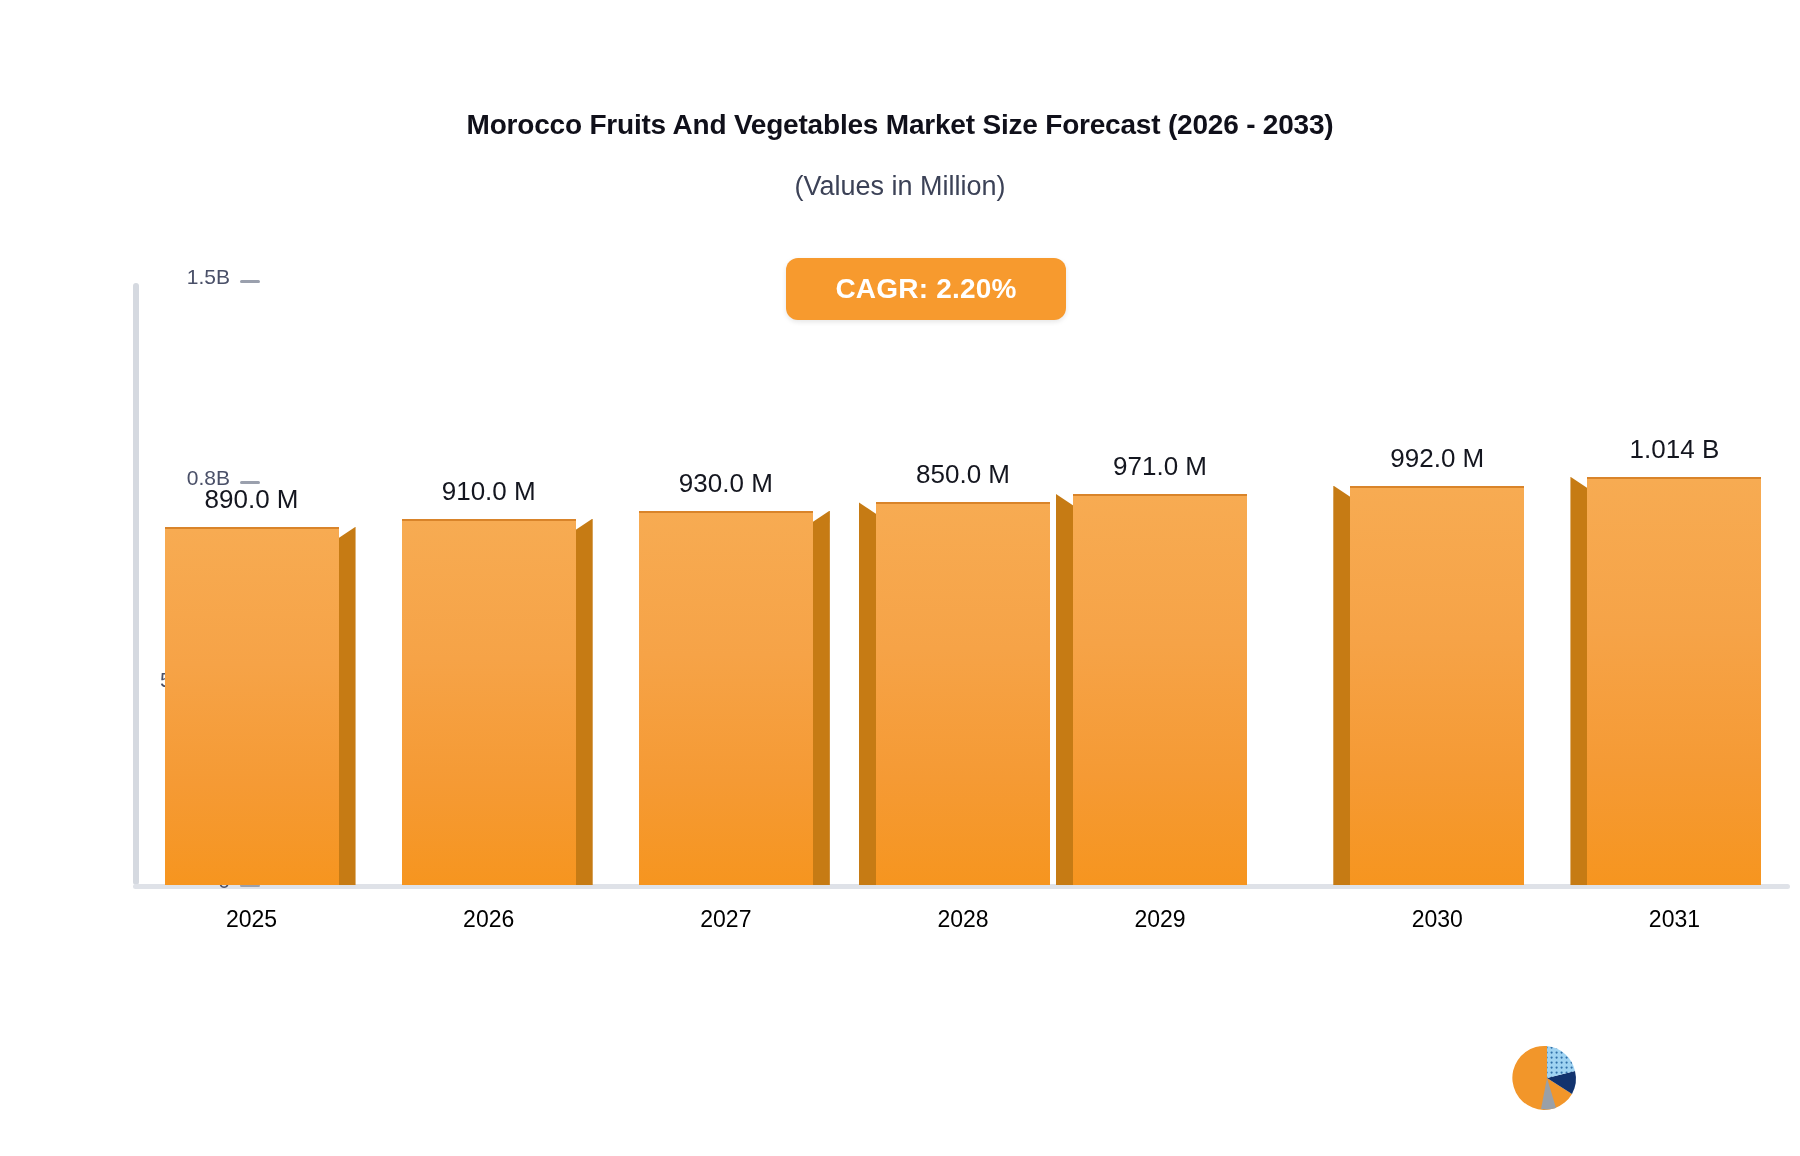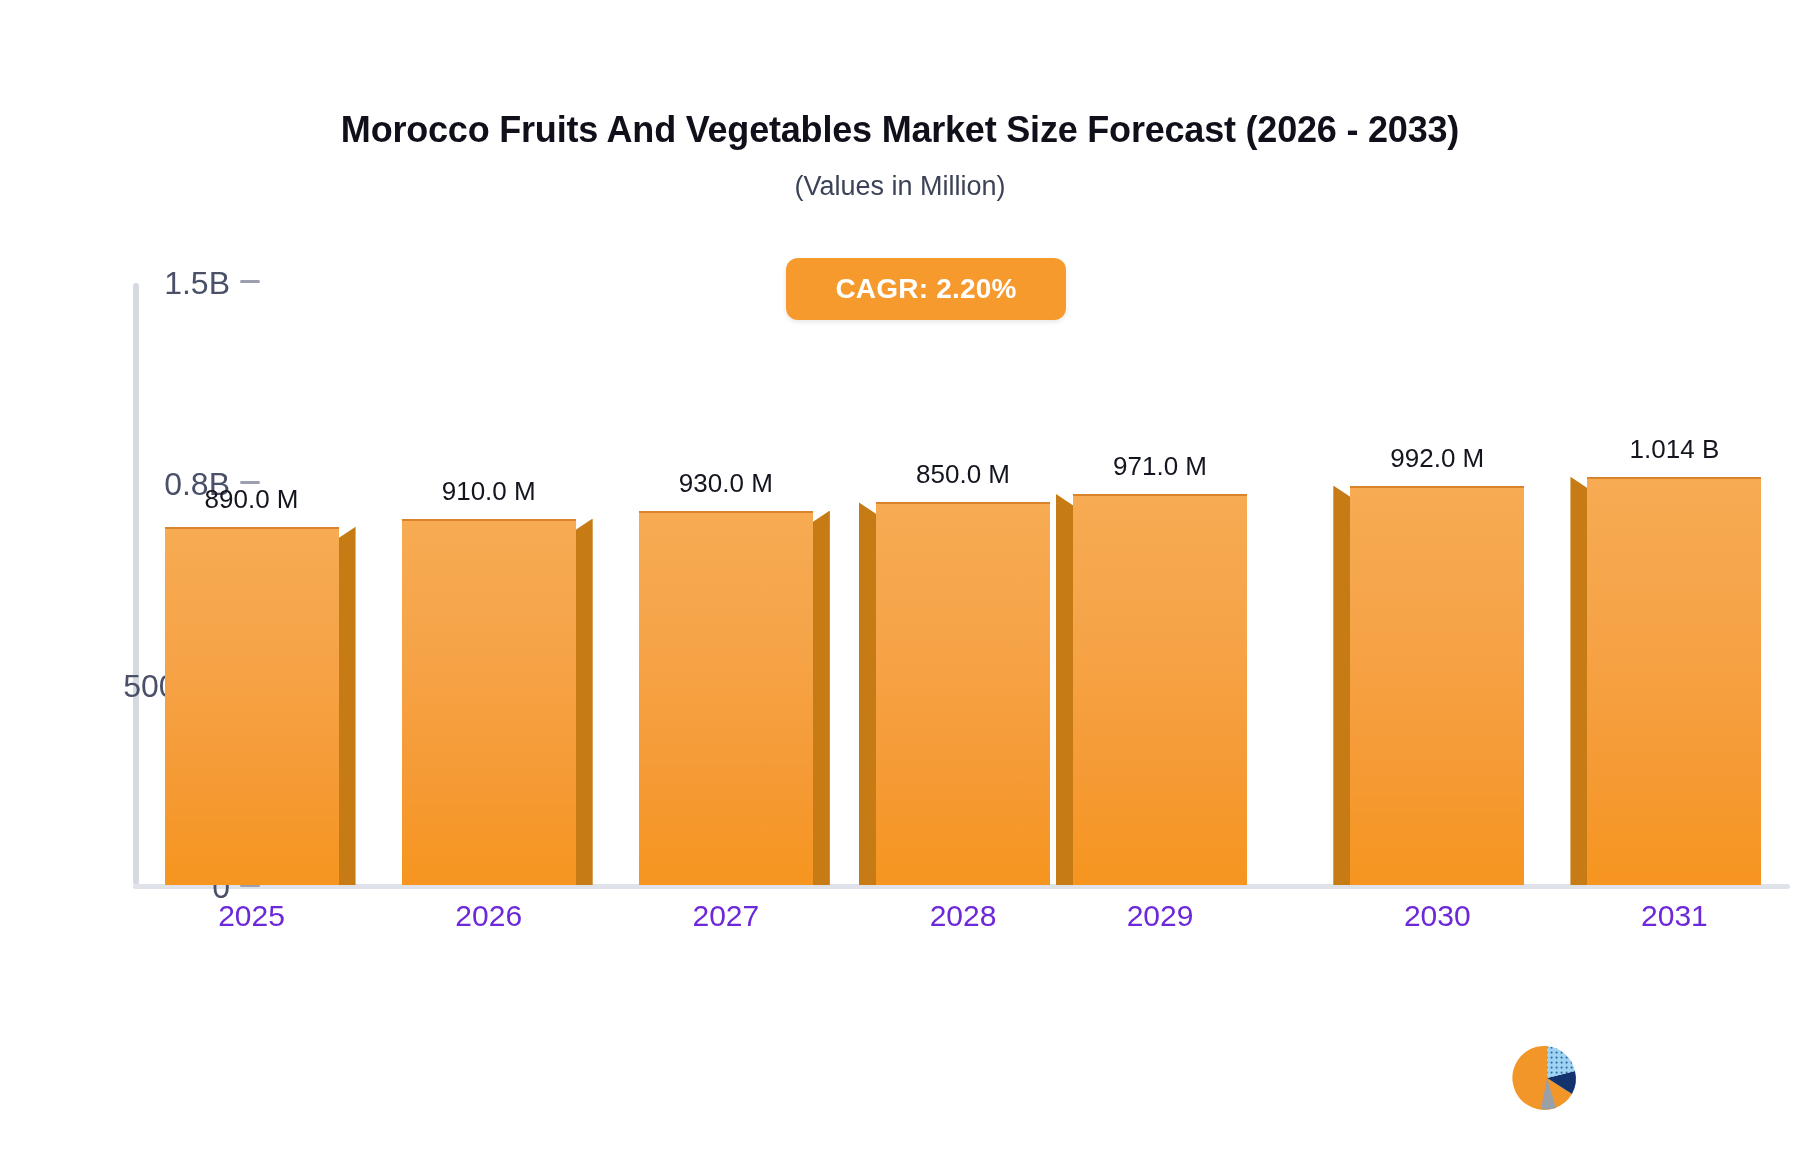--- a/index.html
+++ b/index.html
@@ -23,21 +23,21 @@
     background: #ffffff;
   }
 
   
   #chart-title {
     position: absolute;
     top: 110px;
     left: 0;
     width: 1800px;
     text-align: center;
-    font-size: 36px;
+    font-size: 28px;
     font-weight: bold;
     color: #10101a;
     letter-spacing: -0.2px;
     line-height: 1.1;
   }
   #chart-subtitle {
     position: absolute;
     top: 172px;
     left: 0;
     width: 1800px;
@@ -98,21 +98,21 @@
   .y-tick-row {
     position: absolute;
     left: 0;
     width: 133px;
     height: 0;
   }
   .y-tick-label {
     position: absolute;
     right: 36px;
     top: -16px;
-    font-size: 32px;
+    font-size: 21px;
     color: #4a5068;
     text-align: right;
     white-space: nowrap;
   }
   .y-tick-mark {
     position: absolute;
     right: 6px;
     top: -1px;
     width: 20px;
     height: 3px;
@@ -157,22 +157,22 @@
     font-size: 26px;
     color: #14161f;
     white-space: nowrap;
     z-index: 4;
   }
   .x-tick-label {
     position: absolute;
     left: 50%;
     transform: translateX(-50%);
     bottom: -48px;
-    font-size: 30px;
-    color: #6d28d9;
+    font-size: 23px;
+    color: #000000;
     white-space: nowrap;
   }
 
   
   #logo {
     position: absolute;
     left: 1510px;
     top: 1040px;
     width: 200px;
     height: 80px;

